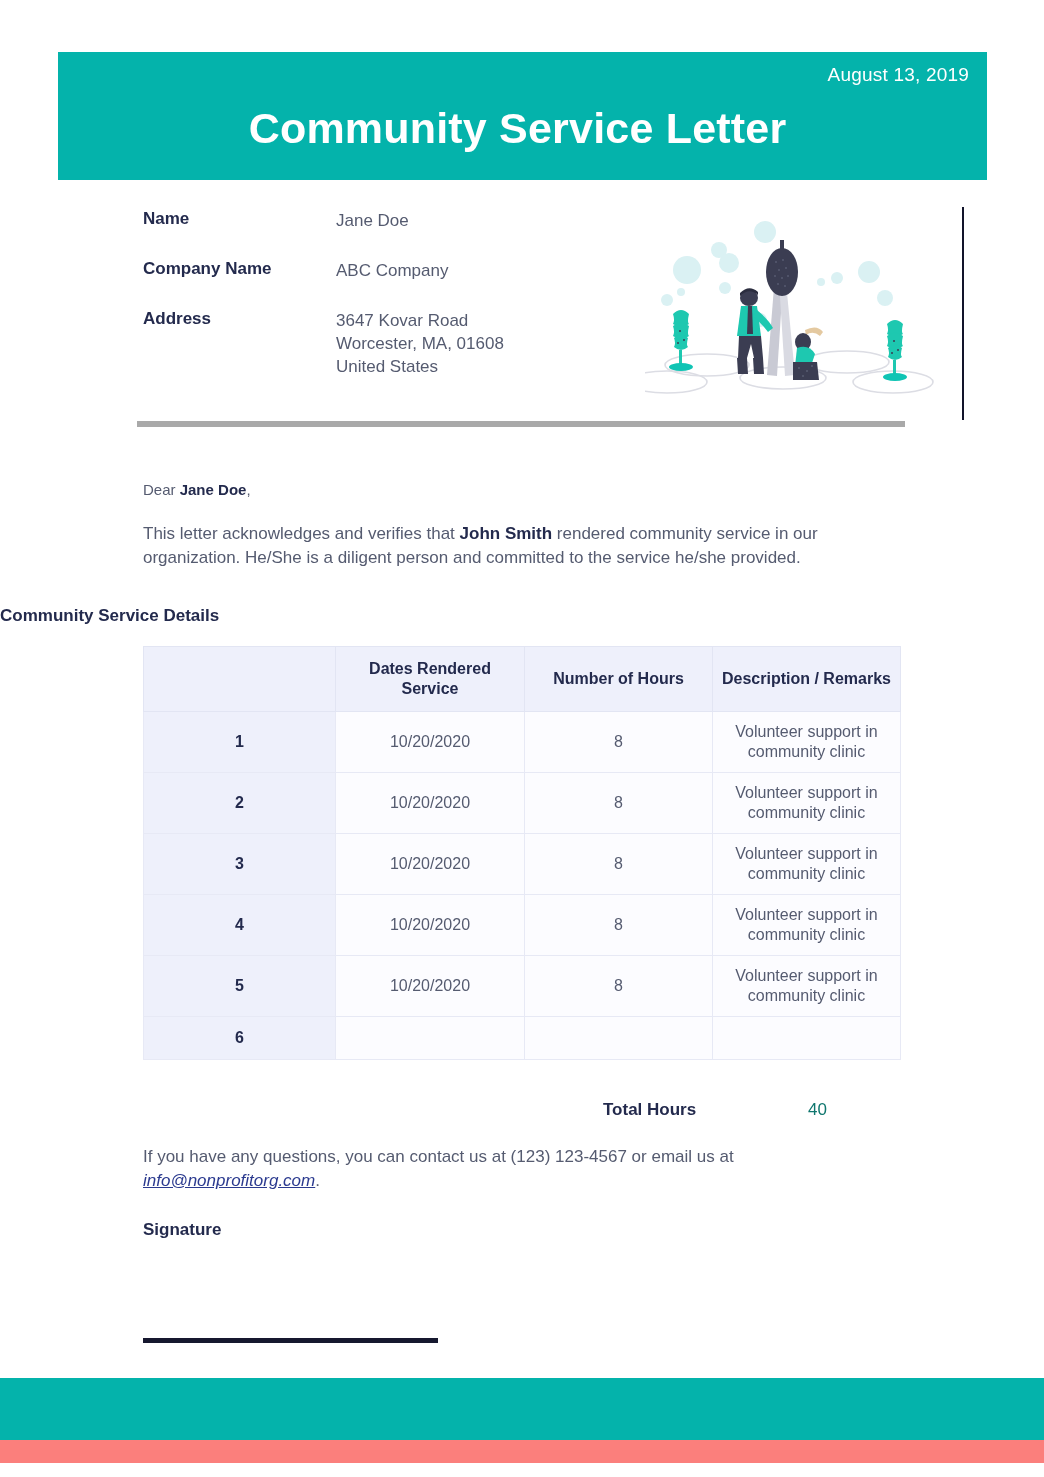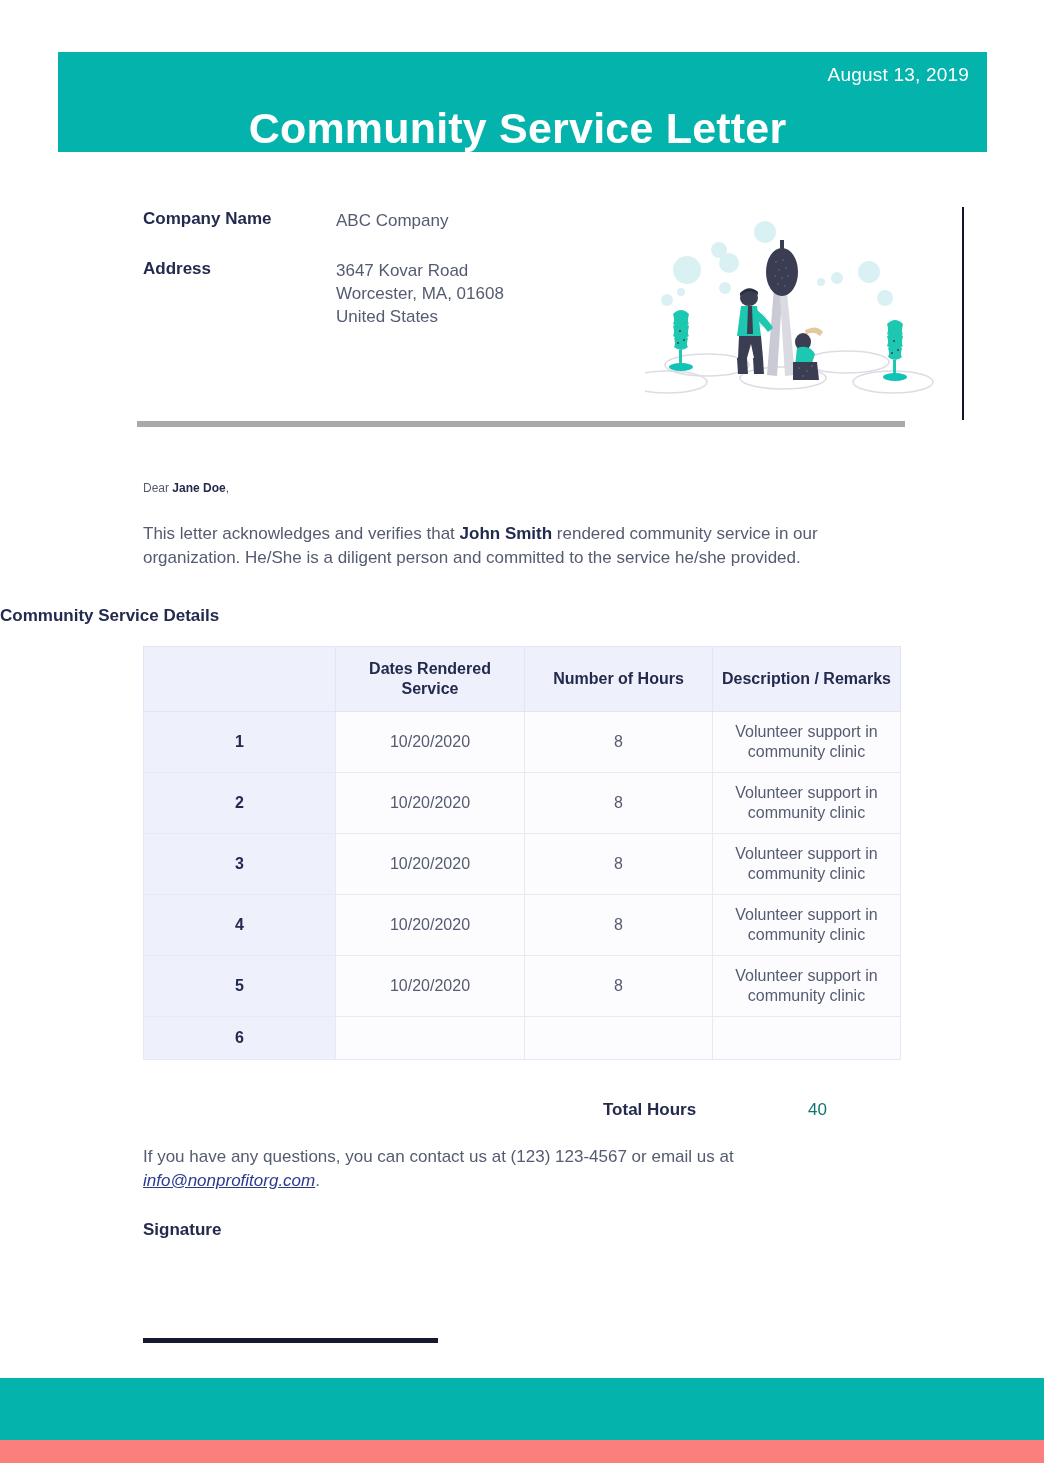--- a/index.html
+++ b/index.html
@@ -21,21 +21,21 @@
     inset: 0;
     background: #ffffff;
   }
 
   
   .header-bar {
     position: absolute;
     left: 58px;
     top: 52px;
     width: 929px;
-    height: 100px;
+    height: 128px;
     background: #04b3ab;
   }
   .header-date {
     position: absolute;
     right: 18px;
     top: 12px;
     font-size: 19px;
     color: #ffffff;
     letter-spacing: .2px;
   }
@@ -106,21 +106,21 @@
     width: 768px;
     height: 6px;
     background: #a9a9a9;
   }
 
   
   .salutation {
     position: absolute;
     left: 143px;
     top: 481px;
-    font-size: 12px;
+    font-size: 15px;
     color: #555b70;
   }
   .salutation b { color: #232a4d; }
 
   .body-para {
     position: absolute;
     left: 143px;
     top: 522px;
     width: 737px;
     font-size: 17px;
@@ -253,20 +253,24 @@
 <body>
 
 <div class="page">
 
   <div class="header-bar">
     <div class="header-date">August 13, 2019</div>
     <div class="header-title">Community Service Letter</div>
   </div>
 
   <div class="info">
+    <div class="info-row">
+      <span class="info-label">Name</span>
+      <span class="info-value">Jane Doe</span>
+    </div>
     <div class="info-row">
       <span class="info-label">Company Name</span>
       <span class="info-value">ABC Company</span>
     </div>
     <div class="info-row">
       <span class="info-label">Address</span>
       <span class="info-value">3647 Kovar Road
 Worcester, MA, 01608
 United States</span>
     </div>

